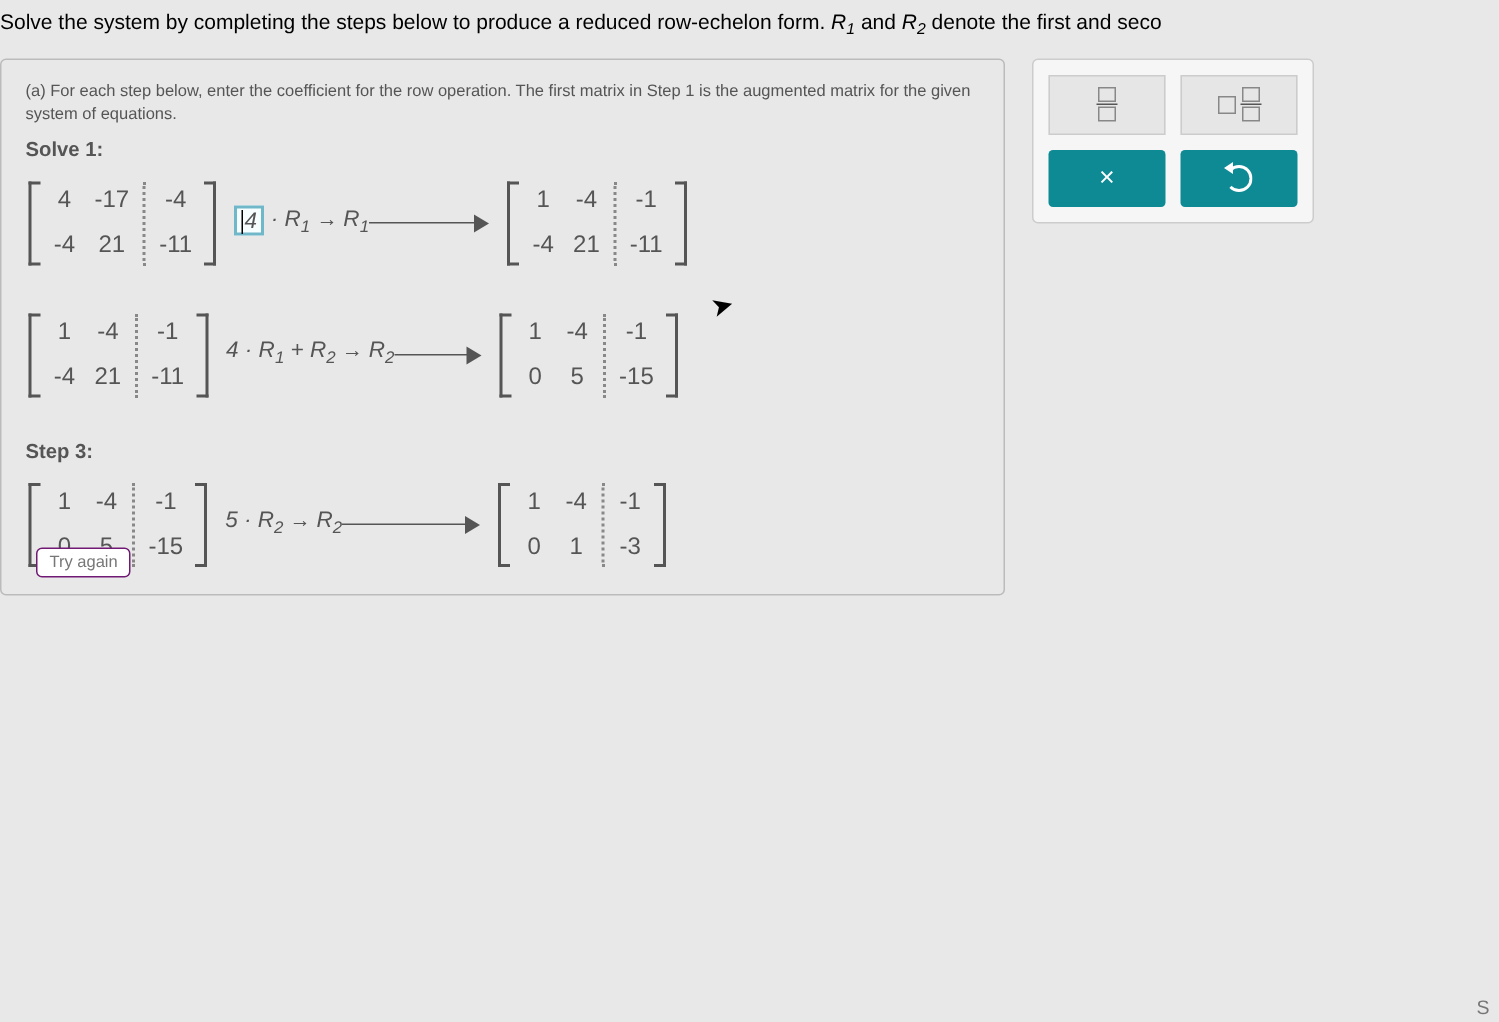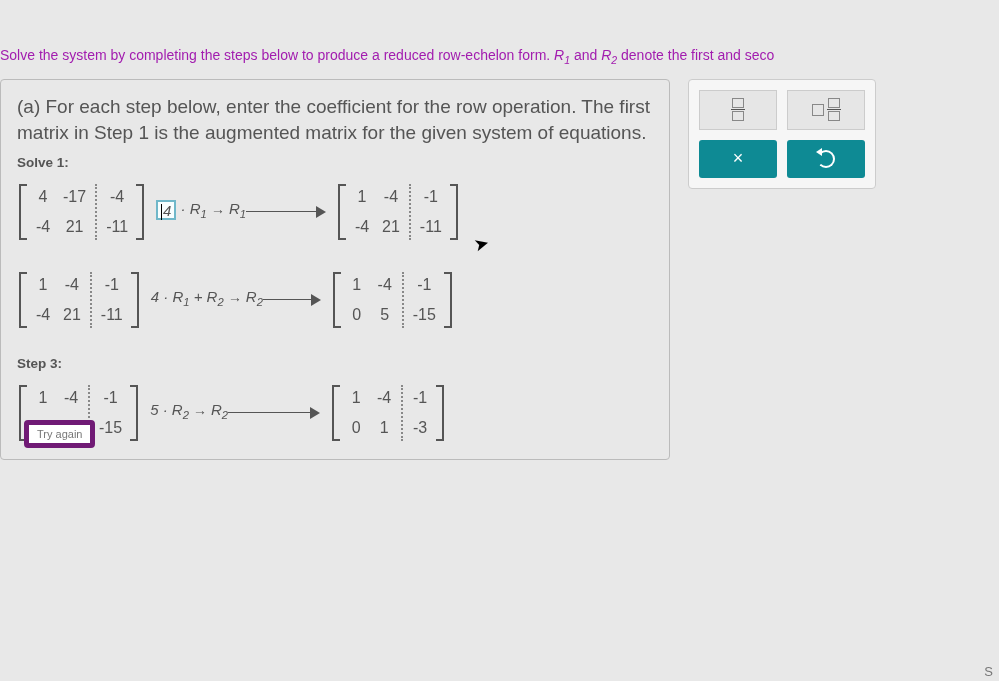--- a/index.html
+++ b/index.html
@@ -9,33 +9,32 @@
     color: #555;
     width: 999px;
     height: 681px;
     overflow: hidden;
     padding: 4px 0 0 0;
   }
   .instructions {
     padding: 0 10px 10px 0;
     font-size: 14px;
     line-height: 1.5;
-    color: #a21caf;
-    margin-top: 41px;
+    color: #000000;
   }
   .sub { vertical-align: sub; font-size: 0.75em; }
   .main-row { display: flex; gap: 18px; padding-right: 6px; }
   .work-panel {
     width: 670px;
     border: 1px solid #bbb;
     border-radius: 4px;
     padding: 14px 16px 10px 16px;
     background: #e8e8e8;
   }
-  .prompt-text { font-size: 19px; line-height: 1.4; margin-bottom: 8px; }
+  .prompt-text { font-size: 11px; line-height: 1.4; margin-bottom: 8px; }
   .step-label { font-size: 13.5px; font-weight: bold; margin: 6px 0 10px 0; }
   .step-row {
     display: flex;
     align-items: center;
     gap: 10px;
     margin-bottom: 24px;
     font-size: 15px;
   }
   .matrix {
     display: inline-flex;
@@ -102,21 +101,21 @@
     background: #000;
     vertical-align: middle;
     margin-right: 1px;
   }
   .small-arrow { font-size: 14px; }
   .try-again {
     position: absolute;
     left: 24px;
     bottom: 12px;
     background: #fff;
-    border: 5px solid #701a75;
+    border: 1px solid #701a75;
     border-radius: 4px;
     padding: 3px 8px;
     font-size: 11px;
     color: #777;
   }
   .tool-panel {
     width: 188px;
     background: #f6f6f6;
     border: 1px solid #ccc;
     border-radius: 4px;

